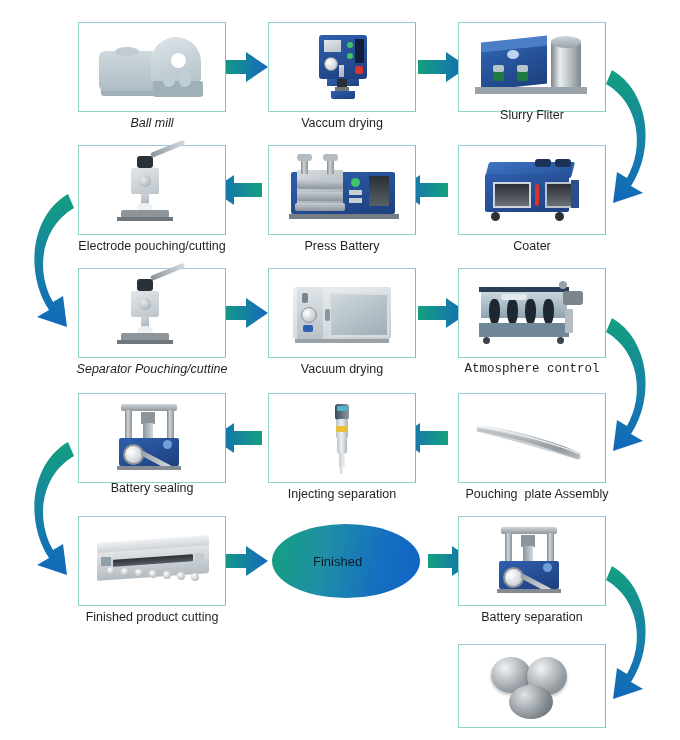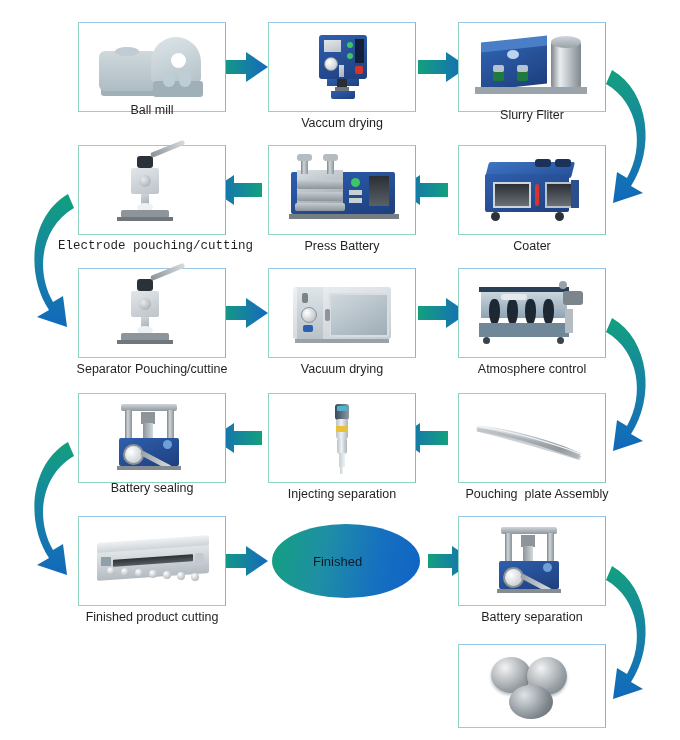--- a/index.html
+++ b/index.html
@@ -170,21 +170,21 @@
         <div class="bm-base" style="left:22px;top:63px;width:56px;height:10px;"></div>
         <div class="bm-drum" style="left:20px;top:28px;width:58px;height:40px;"></div>
         <div class="bm-hole" style="left:36px;top:24px;width:24px;height:9px;background:#c0ccd2;"></div>
         <div class="bm-lid" style="left:72px;top:14px;width:50px;height:46px;"></div>
         <div class="bm-hole" style="left:92px;top:30px;width:15px;height:15px;"></div>
         <div class="bm-base" style="left:74px;top:58px;width:50px;height:16px;"></div>
         <div class="bm-jar" style="left:84px;top:48px;width:12px;height:16px;"></div>
         <div class="bm-jar" style="left:100px;top:48px;width:12px;height:16px;"></div>
       </div>
     </div>
-    <div class="nodelabel" style="left:68px;top:103px;width:168px;">Ball mill</div>
+    <div class="nodelabel" style="left:68px;top:116px;width:168px;font-style:italic;">Ball mill</div>
   </div>
 
   <div class="node">
     <div class="nodebox" style="left:268px;top:22px;width:148px;height:90px;">
       <div class="art">
         <div class="blu" style="left:50px;top:12px;width:48px;height:44px;border-radius:3px;"></div>
         <div class="grey2" style="left:55px;top:17px;width:17px;height:12px;"></div>
         <div class="dot" style="left:78px;top:19px;width:6px;height:6px;background:#3ec46a;"></div>
         <div class="dot" style="left:78px;top:30px;width:6px;height:6px;background:#3ec46a;"></div>
         <div class="blu2" style="left:86px;top:16px;width:9px;height:24px;background:#12203c;"></div>
@@ -224,21 +224,21 @@
         <div class="grey" style="left:58px;top:10px;width:16px;height:12px;background:#2b3138;border-radius:3px;"></div>
         <div class="pr-lever" style="left:72px;top:7px;width:36px;height:5px;background:linear-gradient(90deg,#8b939a,#d6dbdf);transform:rotate(-22deg);border-radius:3px;"></div>
         <div class="grey2" style="left:52px;top:22px;width:28px;height:26px;border-radius:2px;"></div>
         <div class="dot" style="left:60px;top:29px;width:12px;height:12px;background:radial-gradient(circle at 35% 35%,#e7eaec,#9aa2a8);"></div>
         <div class="grey" style="left:62px;top:48px;width:8px;height:10px;"></div>
         <div class="dot" style="left:58px;top:57px;width:16px;height:9px;background:#eef1f3;border-radius:50%;"></div>
         <div class="grey" style="left:42px;top:64px;width:48px;height:8px;background:#8d959b;border-radius:2px;"></div>
         <div class="grey" style="left:38px;top:71px;width:56px;height:4px;background:#6f777d;"></div>
       </div>
     </div>
-    <div class="nodelabel" style="left:58px;top:239px;width:188px;font-family:Liberation Mono, monospace;">Electrode pouching/cutting</div>
+    <div class="nodelabel" style="left:58px;top:239px;width:188px;">Electrode pouching/cutting</div>
   </div>
 
   <div class="node">
     <div class="nodebox" style="left:268px;top:145px;width:148px;height:90px;">
       <div class="art">
         <div class="pr-body" style="left:22px;top:26px;width:104px;height:42px;"></div>
         <div class="grey" style="left:28px;top:24px;width:46px;height:40px;background:linear-gradient(160deg,#d8dee2,#9aa3aa);"></div>
         <div class="pr-col" style="left:32px;top:12px;width:7px;height:16px;"></div>
         <div class="pr-col" style="left:58px;top:12px;width:7px;height:16px;"></div>
         <div class="dot" style="left:28px;top:8px;width:15px;height:7px;background:#b4bcc2;border-radius:3px;"></div>
@@ -280,21 +280,21 @@
         <div class="grey" style="left:58px;top:10px;width:16px;height:12px;background:#2b3138;border-radius:3px;"></div>
         <div class="pr-lever" style="left:72px;top:7px;width:36px;height:5px;background:linear-gradient(90deg,#8b939a,#d6dbdf);transform:rotate(-22deg);border-radius:3px;"></div>
         <div class="grey2" style="left:52px;top:22px;width:28px;height:26px;border-radius:2px;"></div>
         <div class="dot" style="left:60px;top:29px;width:12px;height:12px;background:radial-gradient(circle at 35% 35%,#e7eaec,#9aa2a8);"></div>
         <div class="grey" style="left:62px;top:48px;width:8px;height:10px;"></div>
         <div class="dot" style="left:58px;top:57px;width:16px;height:9px;background:#eef1f3;border-radius:50%;"></div>
         <div class="grey" style="left:42px;top:64px;width:48px;height:8px;background:#8d959b;border-radius:2px;"></div>
         <div class="grey" style="left:38px;top:71px;width:56px;height:4px;background:#6f777d;"></div>
       </div>
     </div>
-    <div class="nodelabel" style="left:58px;top:362px;width:188px;">Separator Pouching/cuttine</div>
+    <div class="nodelabel" style="left:58px;top:362px;width:188px;font-style:italic;">Separator Pouching/cuttine</div>
   </div>
 
   <div class="node">
     <div class="nodebox" style="left:268px;top:268px;width:148px;height:90px;">
       <div class="art">
         <div class="vo-body" style="left:24px;top:18px;width:98px;height:52px;"></div>
         <div class="vo-panel" style="left:28px;top:18px;width:26px;height:52px;"></div>
         <div class="dot" style="left:33px;top:24px;width:6px;height:10px;background:#7c848a;border-radius:2px;"></div>
         <div class="dot" style="left:32px;top:38px;width:14px;height:14px;background:radial-gradient(circle at 35% 35%,#fff,#aab2b8);border:1px solid #8b9399;"></div>
         <div class="dot" style="left:34px;top:56px;width:10px;height:7px;background:#2d5faf;border-radius:2px;"></div>
@@ -317,21 +317,21 @@
         <div class="gb-glove" style="left:84px;top:30px;width:11px;height:26px;"></div>
         <div class="dot" style="left:42px;top:25px;width:26px;height:6px;background:#e4eaee;border-radius:3px;"></div>
         <div class="gb-base" style="left:20px;top:54px;width:90px;height:14px;"></div>
         <div class="grey" style="left:104px;top:22px;width:20px;height:14px;background:#7c858c;border-radius:3px;"></div>
         <div class="dot" style="left:100px;top:12px;width:8px;height:8px;background:#9aa2a8;"></div>
         <div class="grey" style="left:106px;top:40px;width:8px;height:24px;background:#b5bdc3;"></div>
         <div class="dot" style="left:24px;top:68px;width:7px;height:7px;background:#3a434b;"></div>
         <div class="dot" style="left:98px;top:68px;width:7px;height:7px;background:#3a434b;"></div>
       </div>
     </div>
-    <div class="nodelabel" style="left:448px;top:362px;width:168px;">Atmosphere control</div>
+    <div class="nodelabel" style="left:448px;top:362px;width:168px;font-family:Liberation Mono, monospace;">Atmosphere control</div>
   </div>
 
   <div class="node">
     <div class="nodebox" style="left:78px;top:393px;width:148px;height:90px;">
       <div class="art">
         <div class="grey" style="left:42px;top:10px;width:56px;height:7px;background:linear-gradient(180deg,#cfd5da,#8f979d);border-radius:2px;"></div>
         <div class="pr-col" style="left:46px;top:16px;width:7px;height:28px;"></div>
         <div class="pr-col" style="left:88px;top:16px;width:7px;height:28px;"></div>
         <div class="grey" style="left:62px;top:18px;width:14px;height:12px;background:#8d959b;"></div>
         <div class="grey" style="left:64px;top:29px;width:10px;height:16px;background:linear-gradient(90deg,#8d959b,#d2d8dc);"></div>

